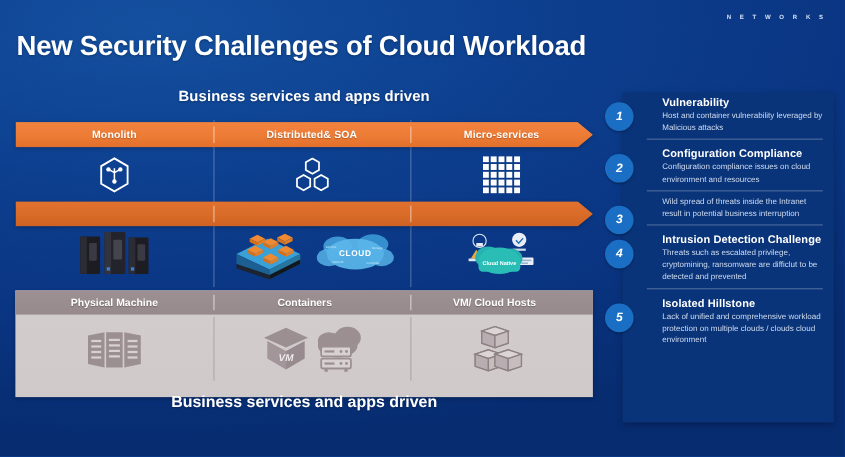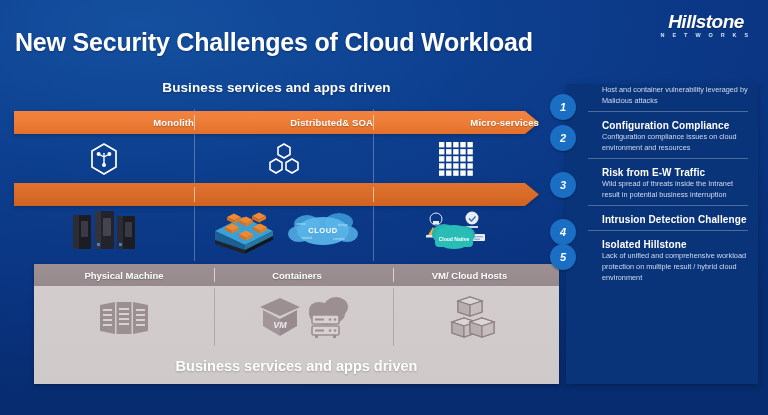--- a/index.html
+++ b/index.html
@@ -59,21 +59,21 @@
     filter:drop-shadow(0 1px 2px rgba(0,0,0,.25));
   }
   .band .bar{
     position:absolute;left:0;top:0;height:23px;width:525px;
     clip-path:polygon(0 0, 511px 0, 525px 11.5px, 511px 23px, 0 23px);
   }
   .band.b1 .bar{background:linear-gradient(180deg,#f2833f 0%,#ec7b35 55%,#e2702c 100%);}
   .band.b2 .bar{background:linear-gradient(180deg,#e0712f 0%,#d96b28 55%,#cf6222 100%);}
   .band .cells{position:relative;display:flex;width:525px;z-index:2;}
   .band .cell{
-    flex:0 0 auto;text-align:right;font-size:9.5px;font-weight:bold;
+    flex:0 0 auto;text-align:center;font-size:9.5px;font-weight:bold;
     color:#fff;letter-spacing:.15px;
     text-shadow:0 1px 1px rgba(0,0,0,.25);
   }
   .band .cell.c1{width:180px;}
   .band .cell.c2{width:179px;}
   .band .cell.c3{width:166px;}
   .band .sep{
     position:absolute;top:4px;width:1px;height:15px;background:rgba(255,255,255,.55);z-index:3;
   }
   .band .sep.s1{left:180px;}
@@ -90,24 +90,23 @@
 
   
   .picrow{position:absolute;left:0;top:104px;width:525px;height:58px;display:flex;}
   .picrow .slot{display:flex;align-items:flex-start;justify-content:center;gap:8px;}
   .picrow .slot.c1{width:180px;}
   .picrow .slot.c2{width:179px;}
   .picrow .slot.c3{width:166px;}
 
   
   .gray{
-    position:absolute;left:14px;top:264px;width:525px;height:120px;
+    position:absolute;left:14px;top:264px;width:525px;height:97px;
     background:linear-gradient(180deg,#d3cdce 0%,#cfc9ca 100%);
     box-shadow:0 2px 4px rgba(0,0,0,.25);
-    margin-left:20px;
   }
   .gray-head{
     position:relative;height:22px;width:100%;
     background:linear-gradient(180deg,#9d9093 0%,#978a8d 100%);
     display:flex;align-items:center;
   }
   .gray-head .cell{
     text-align:center;font-size:9.5px;font-weight:bold;color:#ffffff;
     text-shadow:0 1px 1px rgba(0,0,0,.28);
   }
@@ -157,21 +156,20 @@
     font-size:7.3px;line-height:1.45;color:#cfdcf0;margin-top:1px;
   }
   .rdiv{height:1px;background:rgba(255,255,255,.28);margin:5px 10px 4px 22px;}
 </style>
 </head>
 <body>
 
 <div class="slide">
 
   <div class="logo">
-    <div class="logo-word">Hillstone</div>
     <div class="logo-sub">N E T W O R K S</div>
   </div>
 
   <div class="title">New Security Challenges of Cloud Workload</div>
   <div class="subtitle-top">Business services and apps driven</div>
 
   <div class="matrix">
 
     <div class="col-lines">
       <i class="a"></i>
@@ -428,45 +426,46 @@
       </div>
     </div>
 
     <div class="gray-foot">Business services and apps driven</div>
   </div>
 
   <div class="rpanel">
 
     <div class="ritem">
       <div class="num">1</div>
+      <div class="rtitle">Vulnerability</div>
       <div class="rdesc">Host and container vulnerability leveraged by Malicious attacks</div>
     </div>
     <div class="rdiv"></div>
 
     <div class="ritem">
       <div class="num">2</div>
       <div class="rtitle">Configuration Compliance</div>
       <div class="rdesc">Configuration compliance issues on cloud environment and resources</div>
     </div>
     <div class="rdiv"></div>
 
     <div class="ritem">
       <div class="num">3</div>
-      <div class="rtitle">Risk from E-W Traffic</div>
       <div class="rdesc">Wild spread of threats inside the Intranet result in potential business interruption</div>
     </div>
     <div class="rdiv"></div>
 
     <div class="ritem">
       <div class="num">4</div>
       <div class="rtitle">Intrusion Detection Challenge</div>
+      <div class="rdesc">Threats such as escalated privilege, cryptomining, ransomware are difficlut to be detected and prevented</div>
     </div>
     <div class="rdiv"></div>
 
     <div class="ritem">
       <div class="num">5</div>
       <div class="rtitle">Isolated Hillstone</div>
-      <div class="rdesc">Lack of unified and comprehensive workload protection on multiple result / hybrid cloud environment</div>
+      <div class="rdesc">Lack of unified and comprehensive workload protection on multiple clouds / clouds cloud environment</div>
     </div>
 
   </div>
 
 </div>
 
 </body></html>

